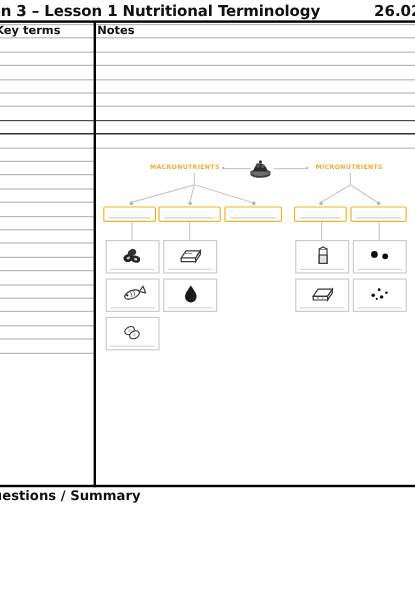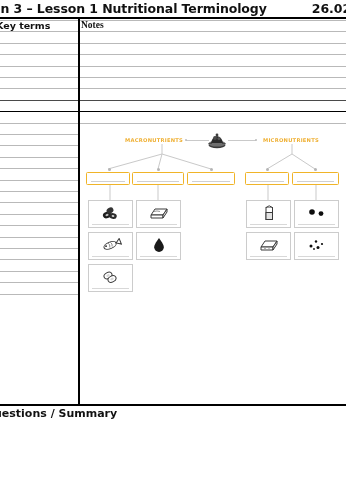--- a/index.html
+++ b/index.html
@@ -72,21 +72,20 @@
   }
   #col-label-notes {
     position: absolute;
     left: 81px;
     top: 20px;
     font-size: 9.5px;
     font-weight: bold;
     color: #111;
     white-space: nowrap;
     z-index: 6;
-    font-family: Liberation Serif, serif;
   }
 
   
   #ruled-area {
     position: absolute;
     left: 0;
     top: 20px;
     width: 346px;
     height: 285px;
     z-index: 1;

